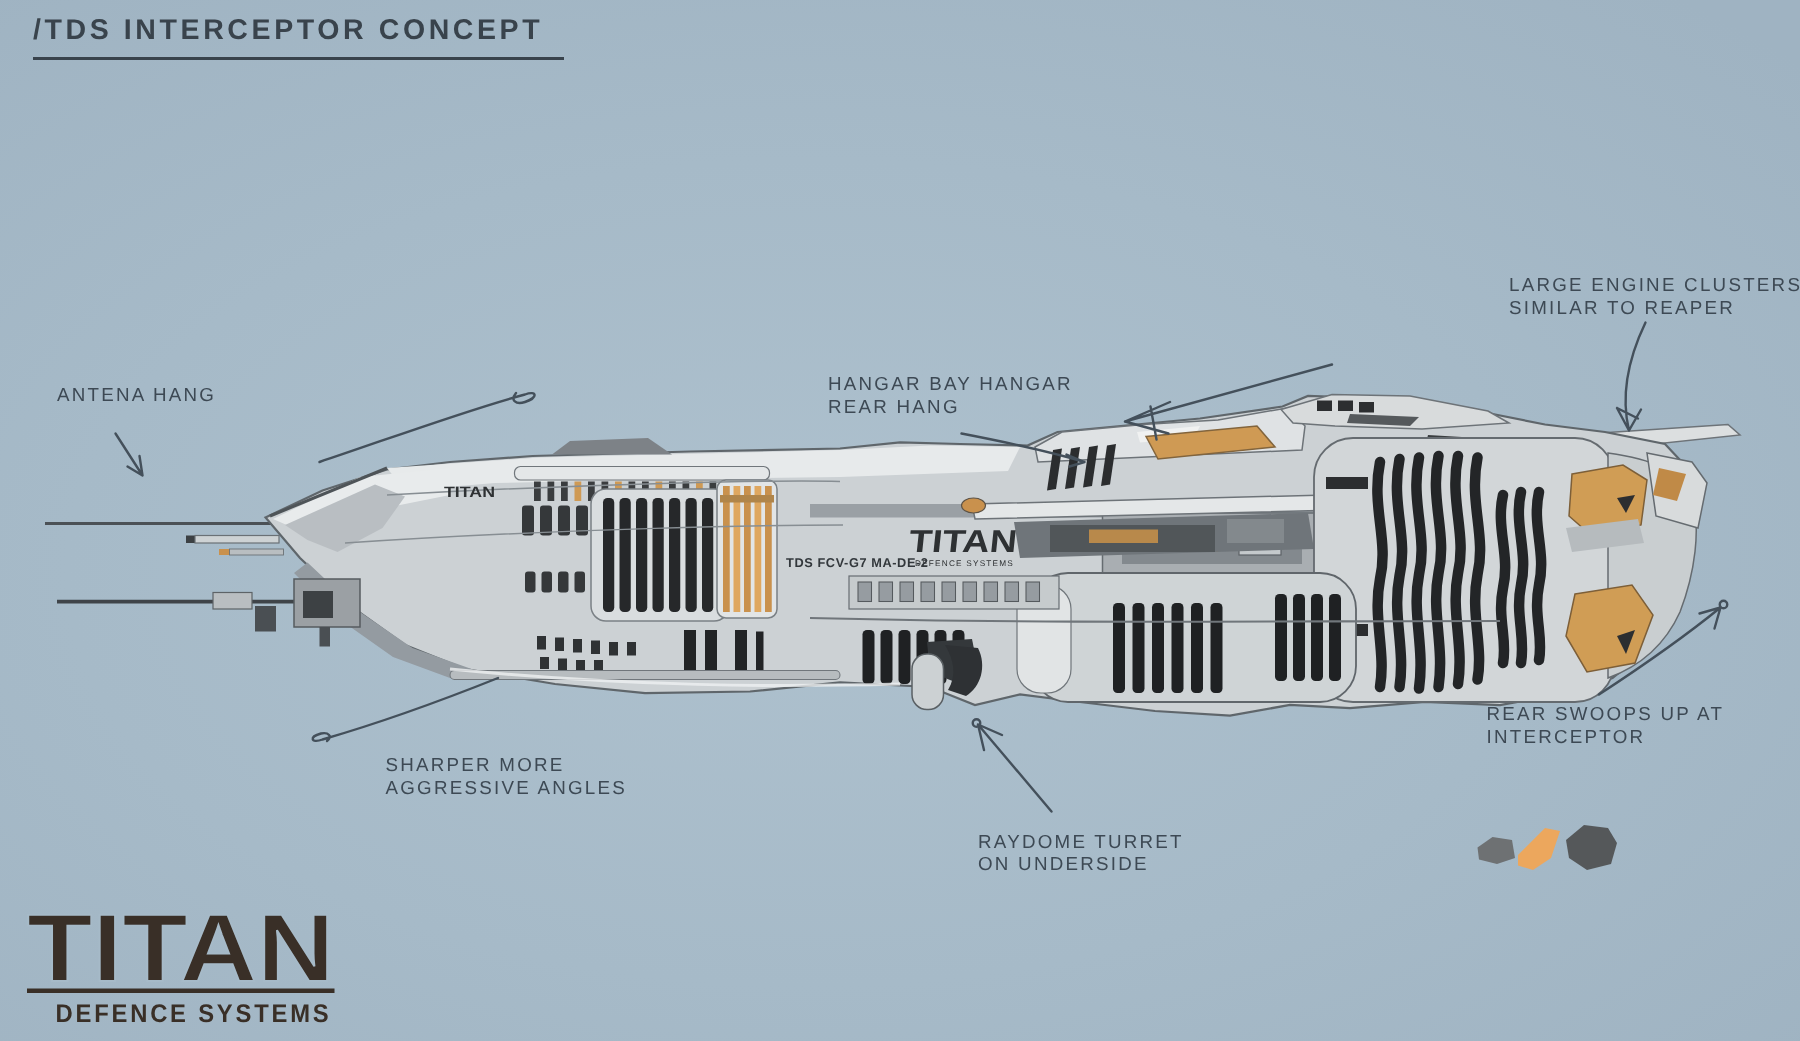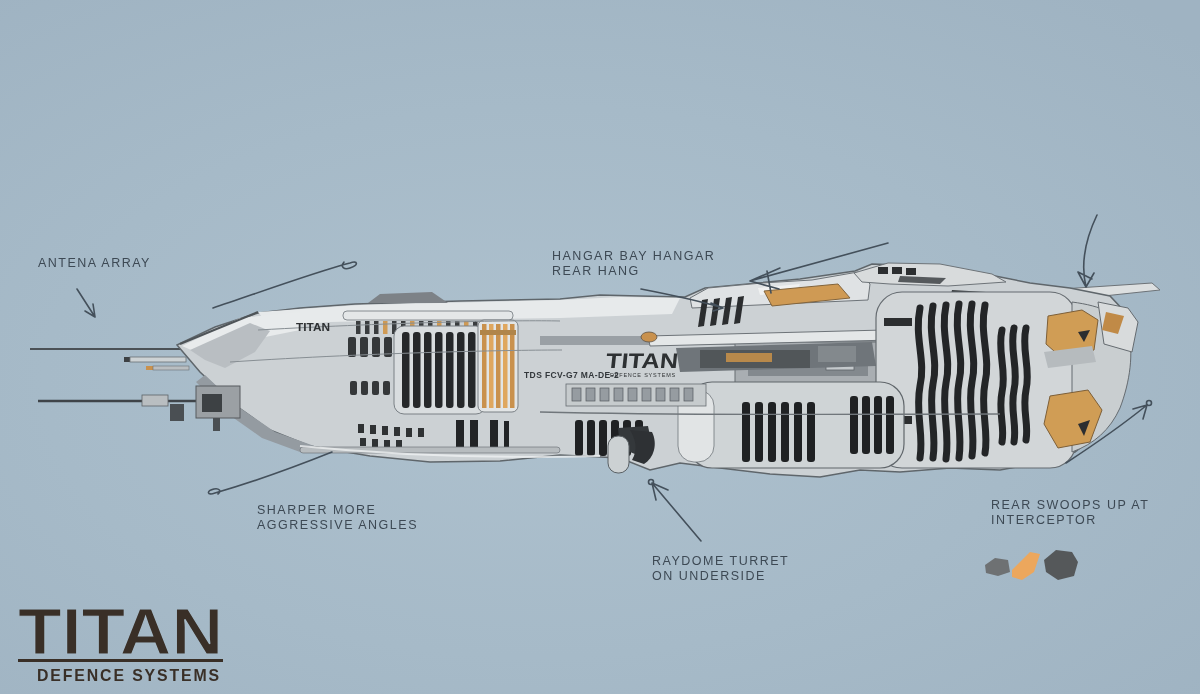--- a/index.html
+++ b/index.html
@@ -298,39 +298,44 @@
   </g>
 
   <g>
     <text x="18" y="654" font-size="64" font-weight="bold" fill="#392f27" textLength="205" lengthAdjust="spacingAndGlyphs">TITAN</text>
     <text x="18" y="654" font-size="64" font-weight="bold" fill="none" stroke="#a6bac8" stroke-width="1.2" textLength="205" lengthAdjust="spacingAndGlyphs">TITAN</text>
     <rect x="18" y="659" width="205" height="3" fill="#392f27"></rect>
     <text x="37" y="681" font-size="17" font-weight="bold" letter-spacing="2" fill="#392f27" textLength="184" lengthAdjust="spacingAndGlyphs">DEFENCE SYSTEMS</text>
   </g>
 </svg>
 
+<h1 class="title">/TDS INTERCEPTOR CONCEPT</h1>
 
 <div class="label" style="left:38px;top:256px;">
-  <span>ANTENA ARRAY</span>
+  <span>ANTENA HANG</span>
 </div>
 
 <div class="label" style="left:552px;top:249px;">
   <span>HANGAR BAY HANGAR</span>
   <span>REAR HANG</span>
 </div>
 
+<div class="label" style="left:1006px;top:183px;">
+  <span>LARGE ENGINE CLUSTERS</span>
+  <span>SIMILAR TO REAPER</span>
+</div>
 
 <div class="label" style="left:257px;top:503px;">
   <span>SHARPER MORE</span>
   <span>AGGRESSIVE ANGLES</span>
 </div>
 
 <div class="label" style="left:652px;top:554px;">
   <span>RAYDOME TURRET</span>
   <span>ON UNDERSIDE</span>
 </div>
 
-<div class="label" style="left:991px;top:498px;">
+<div class="label" style="left:991px;top:469px;">
   <span>REAR SWOOPS UP AT</span>
   <span>INTERCEPTOR</span>
 </div>
 
 </div>
 
 </body></html>

